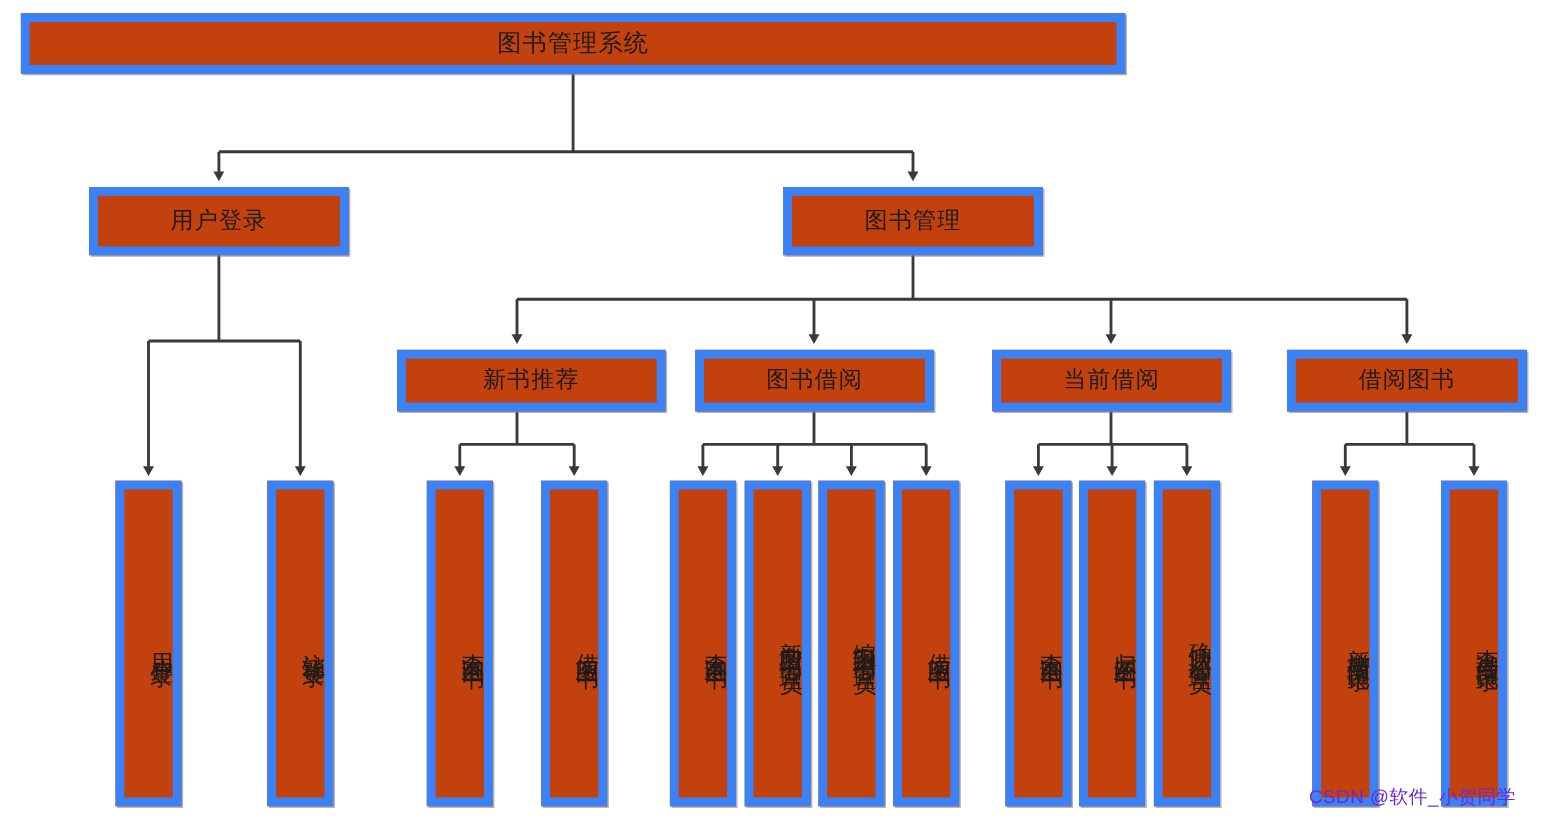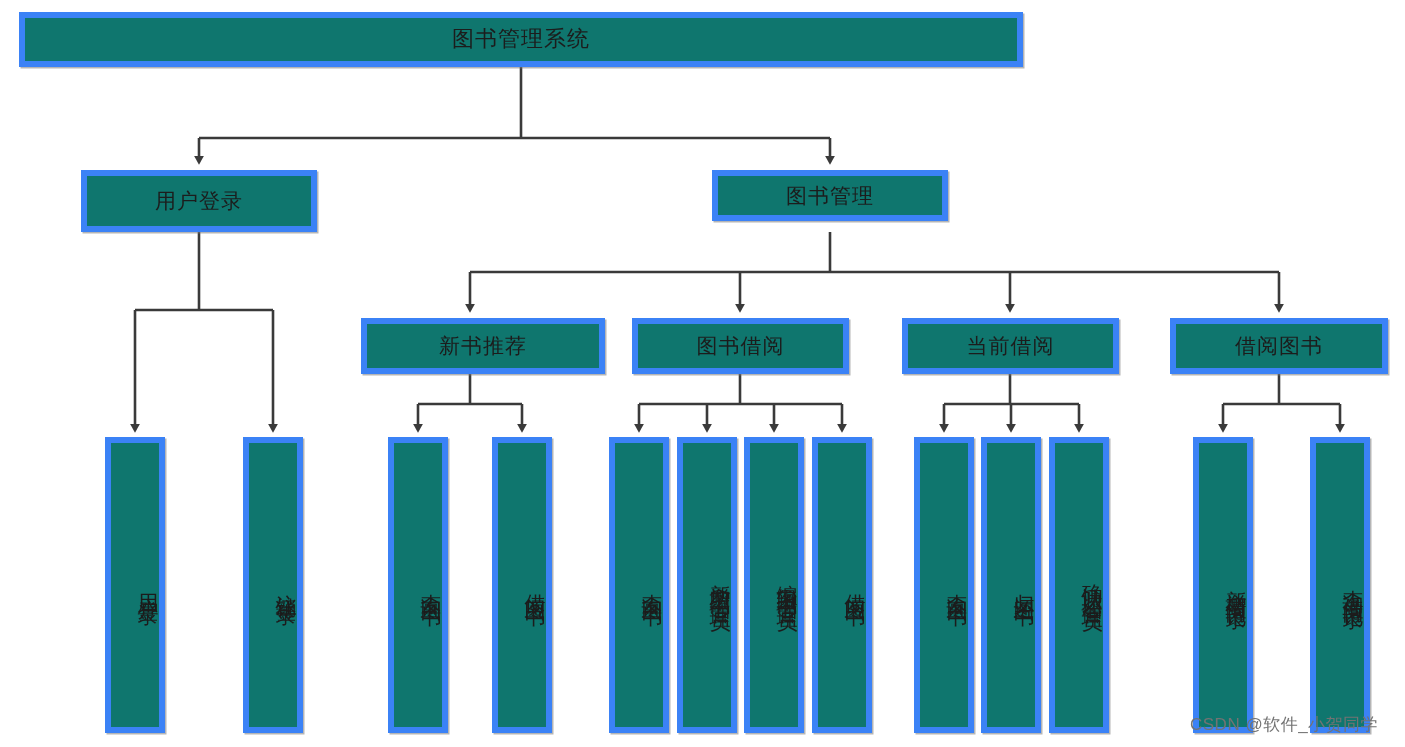--- a/index.html
+++ b/index.html
@@ -9,22 +9,22 @@
     font-family:"Liberation Sans","DejaVu Sans",sans-serif;
     overflow:hidden;
   }
   #stage{position:relative;width:1405px;height:747px;}
 
   
   #wires{position:absolute;left:0;top:0;width:1405px;height:747px;}
 
   .node{
     position:absolute;
-    background:#0f766e;
-    border:6px solid #3b82f6;
+    background:#c2410c;
+    border:8px solid #3b82f6;
     box-shadow:1.5px 1.5px 0 rgba(120,120,120,.55);
     box-sizing:border-box;
     display:flex;
     align-items:center;
     justify-content:center;
     color:#1c1c1c;
   }
   .node.horiz{
     font-size:21px;
     letter-spacing:1px;
@@ -44,21 +44,21 @@
   }
   .node.vert .vtext{
     display:block;
     writing-mode:vertical-rl;
     text-orientation:upright;
   }
   .watermark{
     position:absolute;
     left:1190px;top:713px;
     font-size:17px;
-    color:#737373;
+    color:#6d28d9;
     letter-spacing:.5px;
     white-space:nowrap;
     pointer-events:none;
   }
 </style>
 </head>
 <body>
 
 <div id="stage">
 
@@ -108,21 +108,21 @@
       <path d="M1279,374 L1279,404"></path>
       <path d="M1223,404 L1340,404"></path>
       <path d="M1223,404 L1223,428" marker-end="url(#ah)"></path>
       <path d="M1340,404 L1340,428" marker-end="url(#ah)"></path>
     </g>
   </svg>
 
   <div class="node horiz root" style="left:19px;top:12px;width:1004px;height:55px;">图书管理系统</div>
 
   <div class="node horiz" style="left:81px;top:170px;width:236px;height:62px;">用户登录</div>
-  <div class="node horiz" style="left:712px;top:170px;width:236px;height:51px;">图书管理</div>
+  <div class="node horiz" style="left:712px;top:170px;width:236px;height:62px;">图书管理</div>
 
   <div class="node horiz" style="left:361px;top:318px;width:244px;height:56px;">新书推荐</div>
   <div class="node horiz" style="left:632px;top:318px;width:217px;height:56px;">图书借阅</div>
   <div class="node horiz" style="left:902px;top:318px;width:217px;height:56px;">当前借阅</div>
   <div class="node horiz" style="left:1170px;top:318px;width:218px;height:56px;">借阅图书</div>
 
   <div class="node vert" style="left:105px;top:437px;width:60px;height:296px;">
     <span class="vtext">用户登录</span>
   </div>
   <div class="node vert" style="left:243px;top:437px;width:60px;height:296px;">

